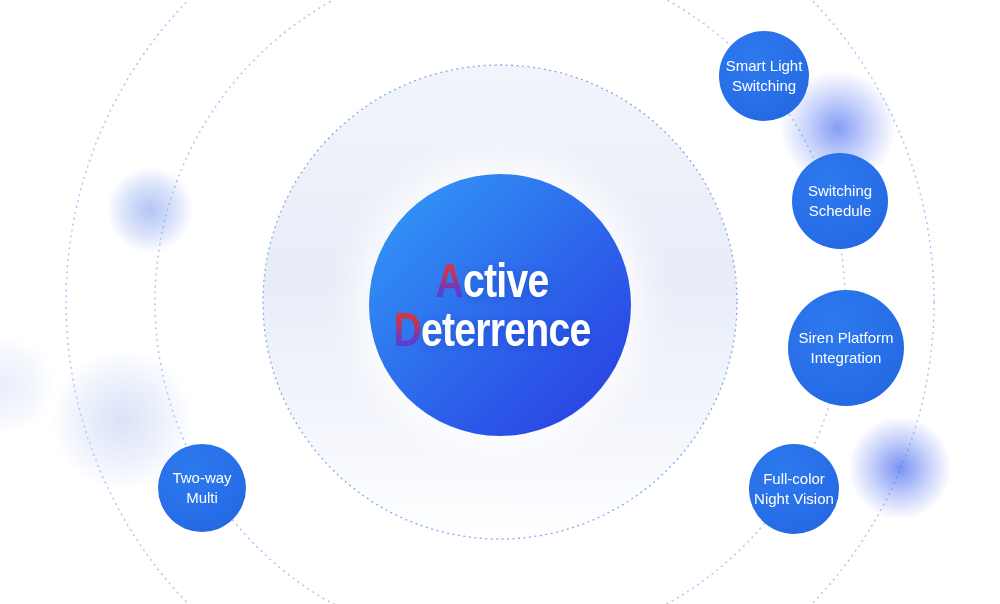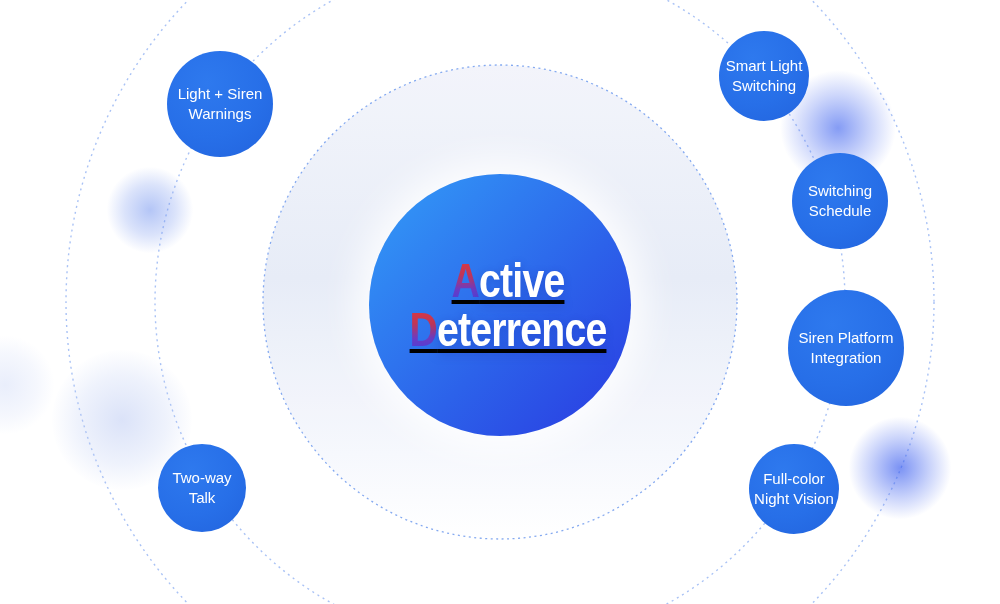--- a/index.html
+++ b/index.html
@@ -31,21 +31,21 @@
   .f2{left:158px;top:444px;width:88px; height:88px;}
   .f3{left:719px;top:31px; width:90px; height:90px;}
   .f4{left:792px;top:153px;width:96px; height:96px;}
   .f5{left:788px;top:290px;width:116px;height:116px;}
   .f6{left:749px;top:444px;width:90px; height:90px;}
 
   .center-circle{
     position:absolute;left:369px;top:174px;width:262px;height:262px;border-radius:50%;
     background:linear-gradient(135deg,#3295f6 8%, #2c62ea 58%, #2a3ee2 96%);
     box-shadow:0 0 36px 14px rgba(255,255,255,0.85);
-    display:flex;flex-direction:column;align-items:flex-end;justify-content:center;text-decoration:underline;
+    display:flex;flex-direction:column;align-items:flex-start;justify-content:center;
   }
   .center-title{
     color:#fff;font-weight:700;font-size:49px;line-height:1.0;letter-spacing:-1px;
     text-align:center;
   }
   .title-line{display:block;transform:scaleX(0.80);transform-origin:50% 50%;white-space:nowrap;
     text-shadow:0 2px 10px rgba(25,45,160,0.30);}
   .initial{
     background:linear-gradient(180deg,#e53a38 0%, #c03556 40%, #6a3bc4 68%, #3b42e3 100%);
     -webkit-background-clip:text;background-clip:text;color:transparent;
@@ -77,25 +77,22 @@
   <div class="blob blob-right-top"></div>
   <div class="blob blob-right-bot"></div>
 
   <div class="center-circle">
     <div class="center-title">
       <span class="title-line"><span class="initial">A</span><span>ctive</span></span>
       <span class="title-line"><span class="initial">D</span><span>eterrence</span></span>
     </div>
   </div>
 
-  <div class="feature f0">
-    <span>Light + Siren Warnings</span>
-  </div>
   <div class="feature f2">
-    <span>Two-way Talk</span>
+    <span>Two-way Multi</span>
   </div>
   <div class="feature f3">
     <span>Smart Light Switching</span>
   </div>
   <div class="feature f4">
     <span>Switching Schedule</span>
   </div>
   <div class="feature f5">
     <span>Siren Platform Integration</span>
   </div>

